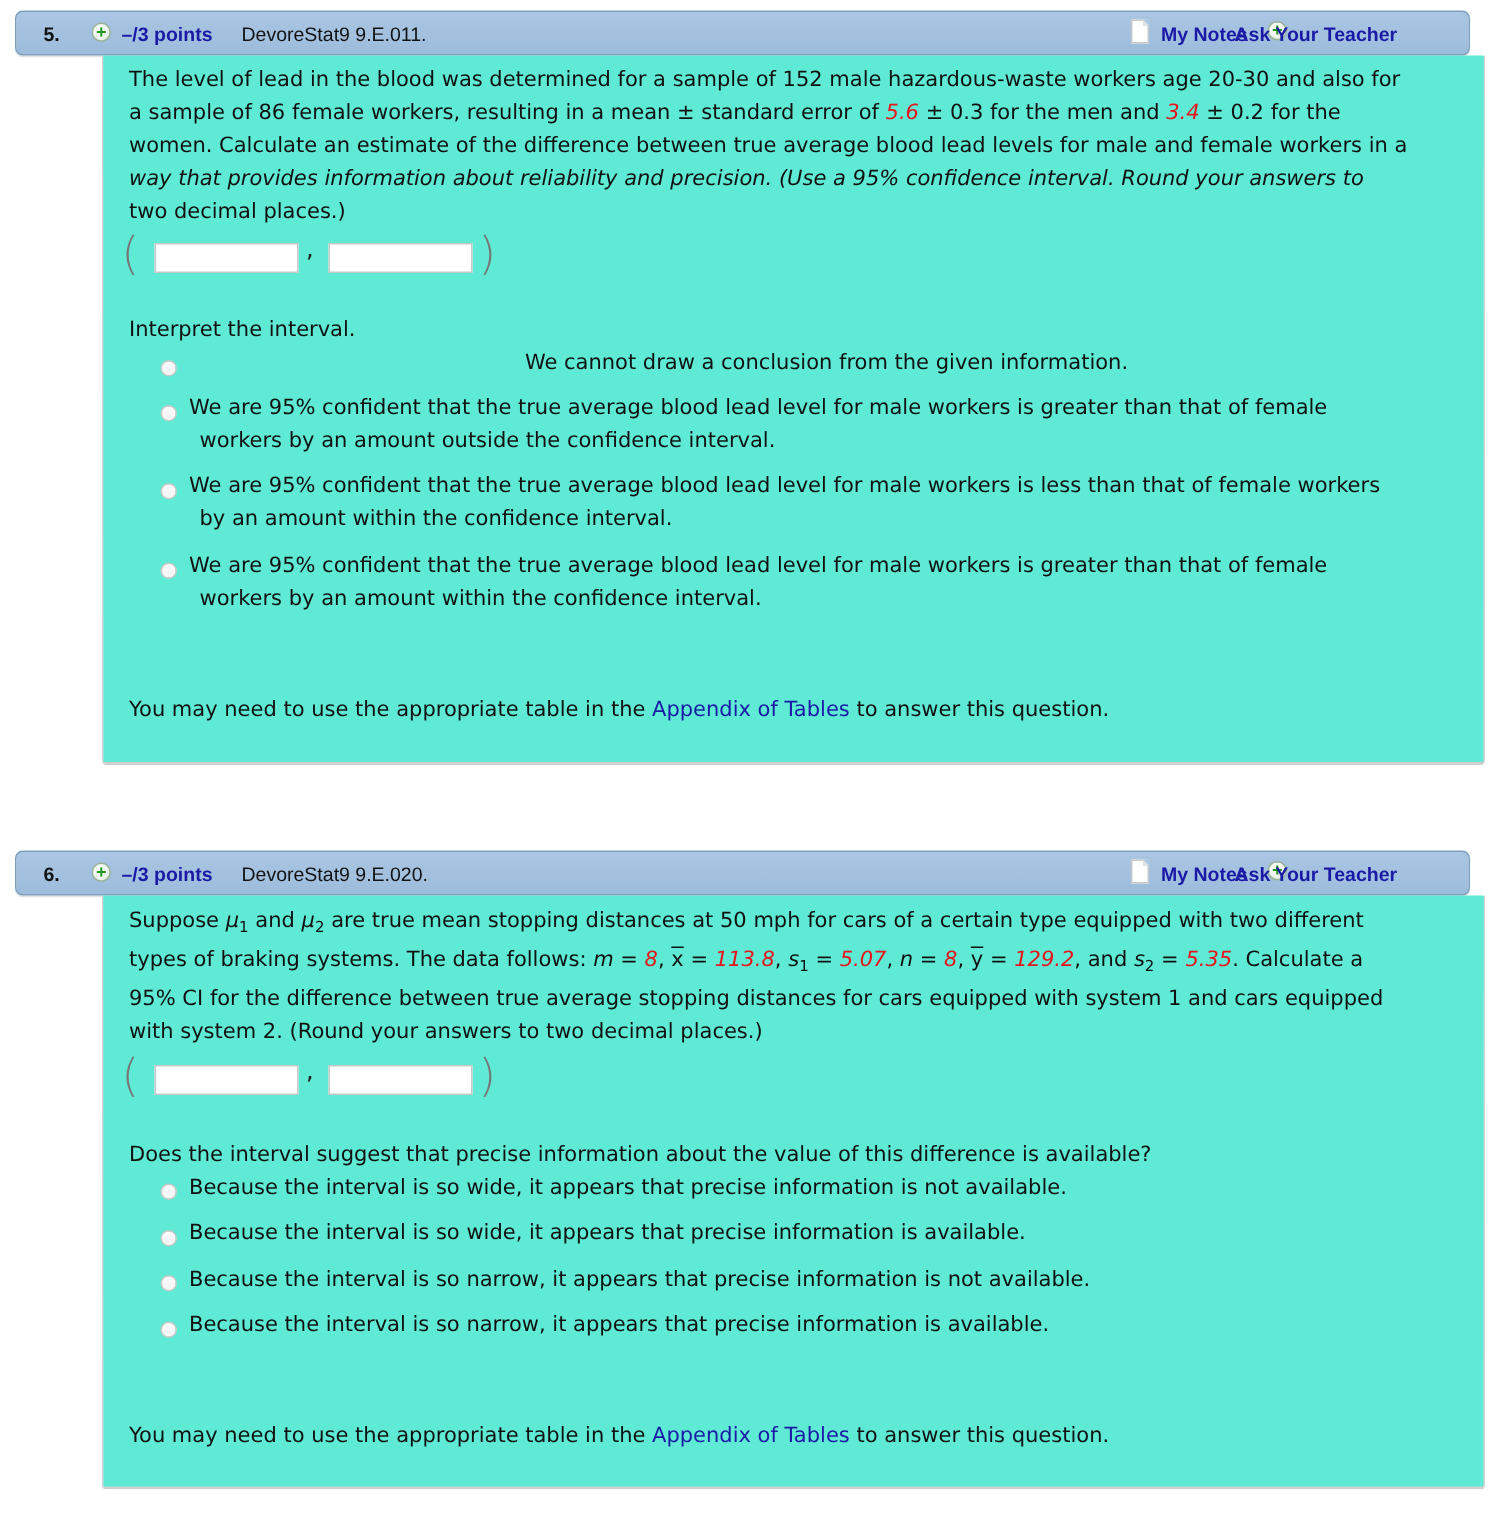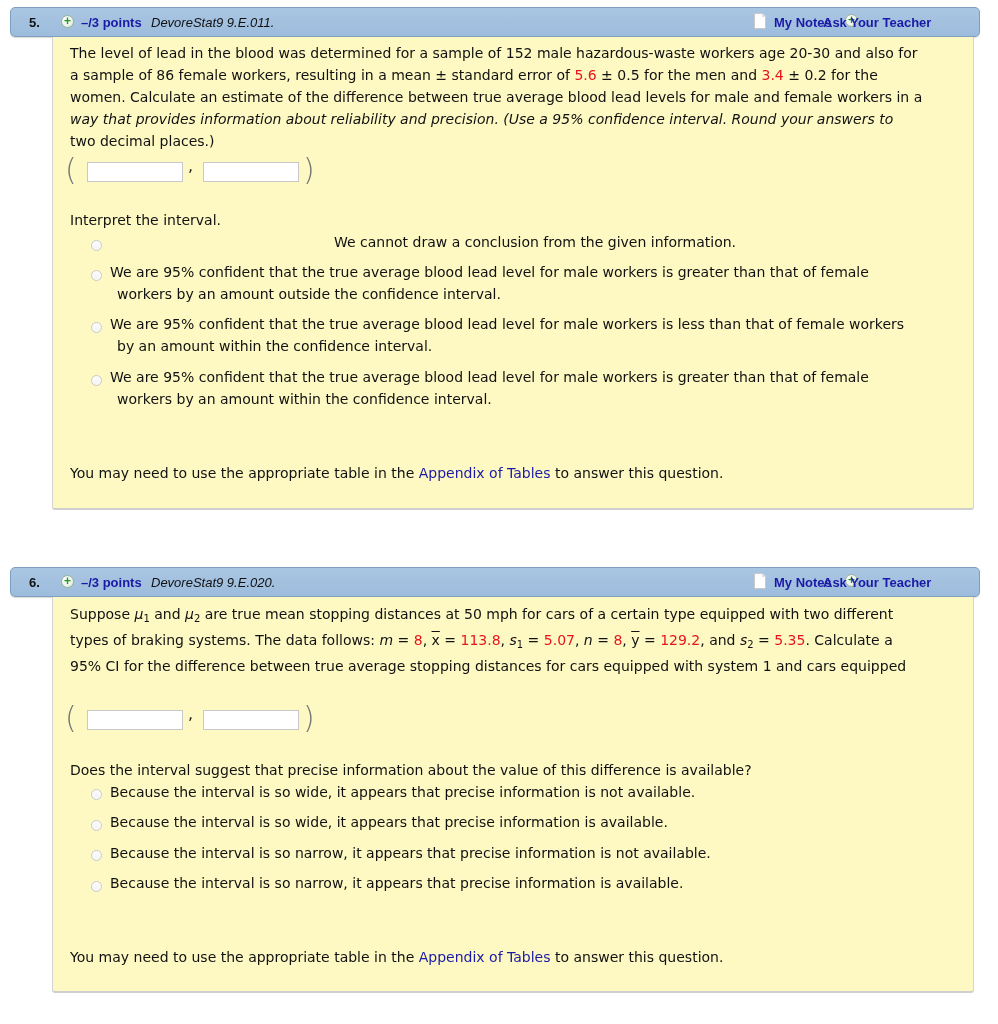--- a/index.html
+++ b/index.html
@@ -17,41 +17,41 @@
   }
   .qnum { position: absolute; left: 18px; top: 7px; font-weight: bold; color: #111; }
   .plus-icon {
     position: absolute; width: 13px; height: 13px; border-radius: 50%;
     background: radial-gradient(circle at 40% 35%, #ffffff, #dfe8df);
     border: 1px solid #9ab39a; box-sizing: border-box;
     color: #1f9a1f; font-weight: bold; font-size: 12px; line-height: 11px; text-align: center;
   }
   .qhead .plus-icon.p1 { left: 50px; top: 7px; }
   .points { position: absolute; left: 70px; top: 7px; font-weight: bold; color: #1a1aa6; }
-  .qid { position: absolute; left: 140px; top: 7px; color: #111; font-style: italic; }
+  .qid { position: absolute; left: 150px; top: 7px; color: #111; }
   .note-icon {
     position: absolute; left: 743px; top: 5px; width: 12px; height: 16px;
     background: #ffffff; border: 1px solid #c9c9c9; box-sizing: border-box;
   }
   .note-icon::after { content: ""; position: absolute; right: -1px; top: -1px; width: 0; height: 0;
     border-left: 4px solid #e0e0e0; border-top: 4px solid #a9c6e2; }
   .mynotes { position: absolute; left: 763px; top: 7px; font-weight: bold; color: #1a1aa6; }
   .qhead .plus-icon.p2 { left: 834px; top: 6px; }
   .askteacher { position: absolute; left: 812px; top: 7px; font-weight: bold; color: #1a1aa6; }
 
   .qbody {
-    position: absolute; left: 52px; width: 920px;
+    position: absolute; left: 68px; width: 920px;
     border-left: 1px solid #d4d4d4; border-right: 1px solid #d4d4d4; border-bottom: 2px solid #cfcfcf;
-    border-radius: 0 0 3px 3px; background: #fef9c3;
+    border-radius: 0 0 3px 3px; background: #5eead4;
   }
   .q5 .qbody { top: 30px; height: 471px; }
   .q6 .qbody { top: 30px; height: 394px; }
 
   .txt { position: absolute; left: 17px; font-size: 14px; line-height: 22px; color: #111; }
-  .red { color: #e8141c; }
+  .red { color: #e8141c; font-style: italic; }
   .link { color: #1a1aa6; cursor: pointer; text-align: center; }
   i.var { font-style: italic; }
   .ovl { text-decoration: overline; }
   sub { font-size: 10px; vertical-align: -3px; }
 
   .interval { position: absolute; left: 12px; height: 32px; font-size: 30px; line-height: 30px; color: #888; font-family: "DejaVu Sans", sans-serif; }
   .interval .paren { position: absolute; top: -1px; font-weight: 200; color: #777; }
   .interval .lp { left: 0; }
   .interval .rp { left: 238px; }
   .interval .comma { position: absolute; left: 123px; top: -5px; font-size: 16px; color: #222; }
@@ -77,21 +77,21 @@
     <span class="points">–/3 points</span>
     <span class="qid">DevoreStat9 9.E.011.</span>
     <span class="note-icon"></span>
     <span class="mynotes">My Notes</span>
     <span class="plus-icon p2">+</span>
     <span class="askteacher">Ask Your Teacher</span>
   </div>
 
   <div class="qbody">
     <div class="txt" style="top:5px;">The level of lead in the blood was determined for a sample of 152 male hazardous-waste workers age 20-30 and also for</div>
-    <div class="txt" style="top:27px;"><span>a sample of 86 female workers, resulting in a mean ± standard error of </span><span class="red">5.6</span><span> ± 0.5 for the men and </span><span class="red">3.4</span><span> ± 0.2 for the</span></div>
+    <div class="txt" style="top:27px;"><span>a sample of 86 female workers, resulting in a mean ± standard error of </span><span class="red">5.6</span><span> ± 0.3 for the men and </span><span class="red">3.4</span><span> ± 0.2 for the</span></div>
     <div class="txt" style="top:49px;">women. Calculate an estimate of the difference between true average blood lead levels for male and female workers in a</div>
     <div class="txt" style="top:71px;font-style:italic;">way that provides information about reliability and precision. (Use a 95% confidence interval. Round your answers to</div>
     <div class="txt" style="top:93px;">two decimal places.)</div>
 
     <div class="interval" style="top:119px; width:260px;">
       <span class="paren lp">(</span>
       <input class="ansbox b1" type="text" value="" style="">
       <span class="comma">,</span>
       <input class="ansbox b2" type="text" value="" style="">
       <span class="paren rp">)</span>
@@ -126,20 +126,21 @@
     <span class="plus-icon p2">+</span>
     <span class="askteacher">Ask Your Teacher</span>
   </div>
 
   <div class="qbody">
     <div class="txt" style="top:6px;"><span>Suppose </span><i class="var">μ</i><sub>1</sub><span> and </span><i class="var">μ</i><sub>2</sub><span> are true mean stopping distances at 50 mph for cars of a certain type equipped with two different</span></div>
 
     <div class="txt" style="top:32px;"><span>types of braking systems. The data follows: </span><i class="var">m</i><span> = </span><span class="red">8</span><span>, </span><span class="ovl">x</span><span> = </span><span class="red">113.8</span><span>, </span><i class="var">s</i><sub>1</sub><span> = </span><span class="red">5.07</span><span>, </span><i class="var">n</i><span> = </span><span class="red">8</span><span>, </span><span class="ovl">y</span><span> = </span><span class="red">129.2</span><span>, and </span><i class="var">s</i><sub>2</sub><span> = </span><span class="red">5.35</span><span>. Calculate a</span></div>
 
     <div class="txt" style="top:58px;">95% CI for the difference between true average stopping distances for cars equipped with system 1 and cars equipped</div>
+    <div class="txt" style="top:80px;">with system 2. (Round your answers to two decimal places.)</div>
 
     <div class="interval" style="top:107px; width:260px;">
       <span class="paren lp">(</span>
       <input class="ansbox b1" type="text" value="" style="">
       <span class="comma">,</span>
       <input class="ansbox b2" type="text" value="" style="">
       <span class="paren rp">)</span>
     </div>
 
     <div class="txt" style="top:162px;">Does the interval suggest that precise information about the value of this difference is available?</div>

